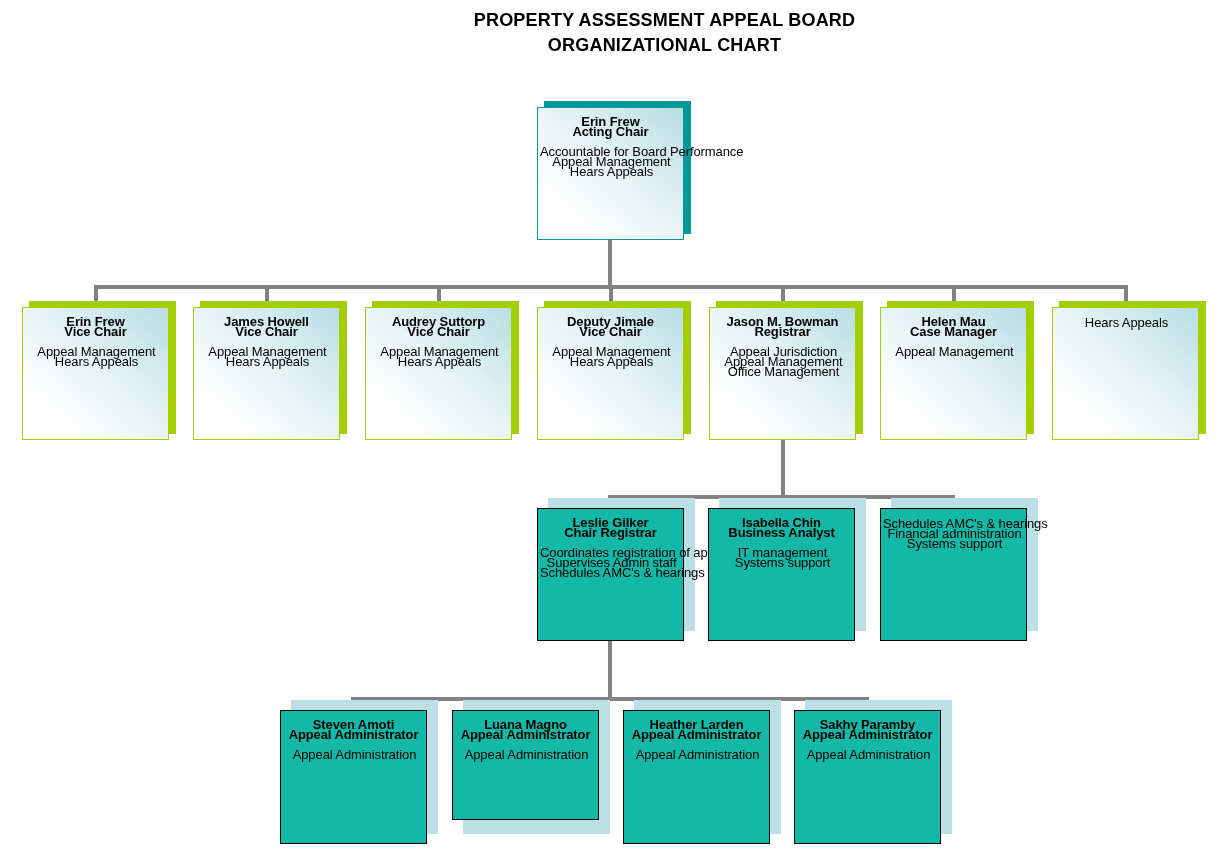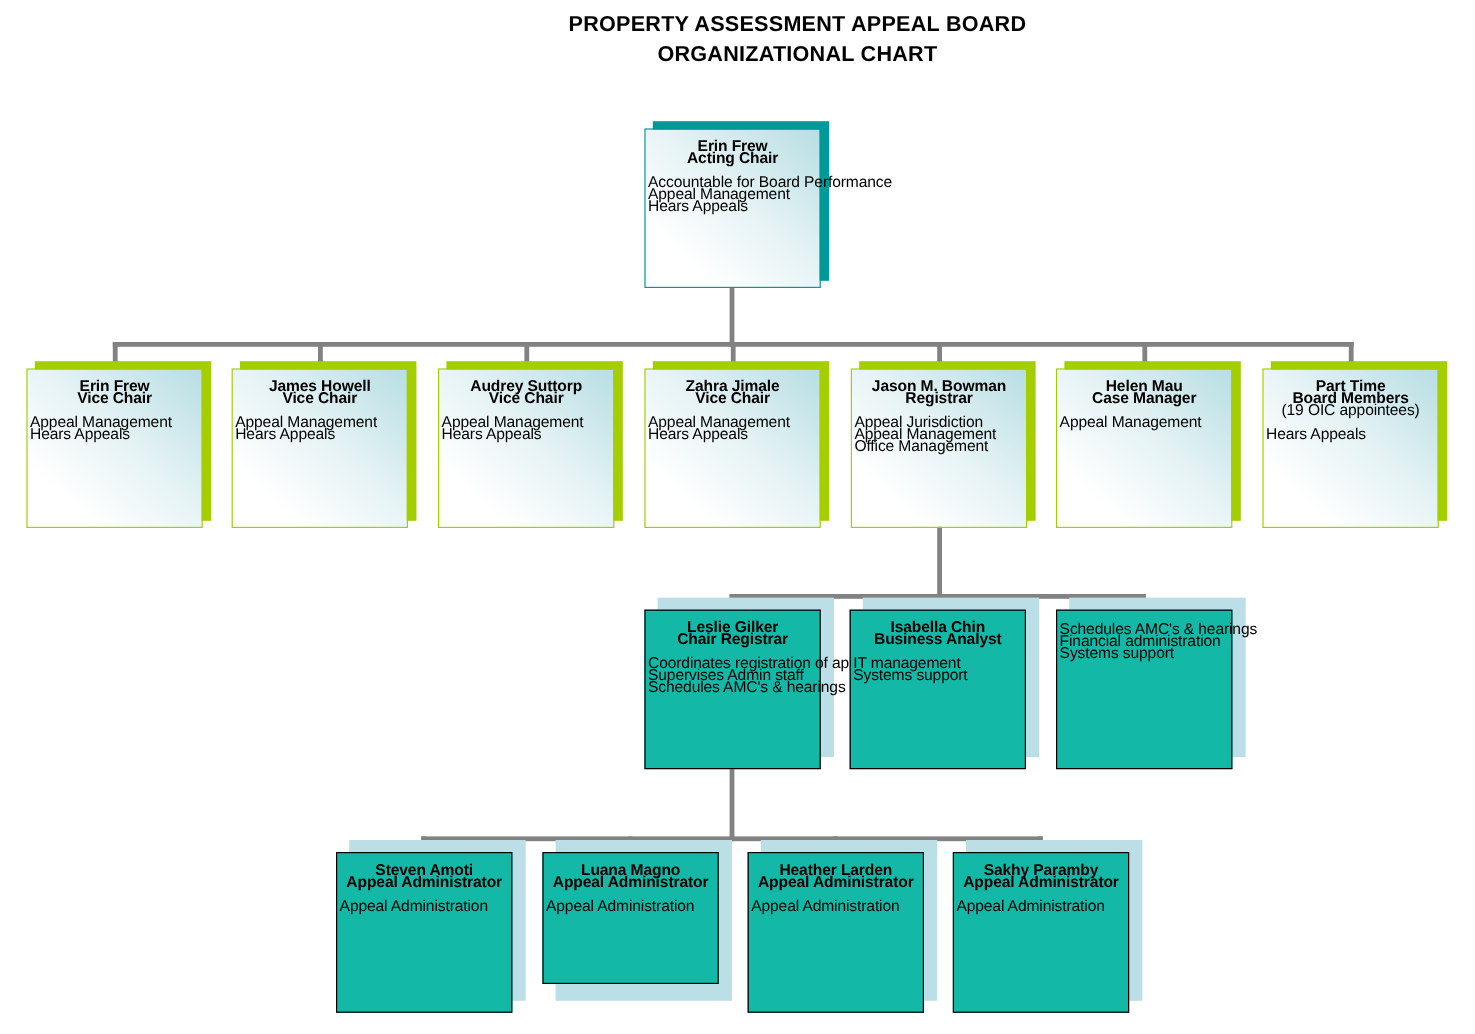--- a/index.html
+++ b/index.html
@@ -23,21 +23,21 @@
   .box { position:absolute; left:0; top:0; width:147px; height:133px; border:1px solid; }
   .node.teal .box { border-color:#009999;
       background:linear-gradient(to bottom left, #B7DEE3 0%, #E6F3F5 45%, #ffffff 80%); }
   .node.lime .box { border-color:#A5CE00;
       background:linear-gradient(to bottom left, #B7DEE3 0%, #E6F3F5 45%, #ffffff 80%); }
   .node.blue .box { border-color:#000000; background:#14b8a6; }
 
   .names { padding-top:9px; text-align:center; font-weight:bold; }
   .nm, .duty, .note { font-size:13px; line-height:10px; letter-spacing:-0.1px; white-space:nowrap; }
   .note { font-weight:normal; }
-  .duties { margin-top:10px; padding-left:2px; text-align:left; }
+  .duties { margin-top:10px; padding-left:2px; text-align:center; }
 </style>
 </head>
 <body>
 
 <div class="canvas">
 
   <div class="title">
     <div>PROPERTY ASSESSMENT APPEAL BOARD</div>
     <div>ORGANIZATIONAL CHART</div>
   </div>
@@ -117,21 +117,21 @@
         <div class="duty">Appeal Management</div>
         <div class="duty">Hears Appeals</div>
       </div>
     </div>
   </div>
 
   <div class="node lime" style="left:537px;top:307px">
     <div class="shadow"></div>
     <div class="box">
       <div class="names">
-        <div class="nm">Zahra Jimale</div>
+        <div class="nm">Deputy Jimale</div>
         <div class="nm">Vice Chair</div>
       </div>
       <div class="duties">
         <div class="duty">Appeal Management</div>
         <div class="duty">Hears Appeals</div>
       </div>
     </div>
   </div>
 
   <div class="node lime" style="left:709px;top:307px">
@@ -158,25 +158,20 @@
       </div>
       <div class="duties">
         <div class="duty">Appeal Management</div>
       </div>
     </div>
   </div>
 
   <div class="node lime" style="left:1052px;top:307px">
     <div class="shadow"></div>
     <div class="box">
-      <div class="names">
-        <div class="nm">Part Time</div>
-        <div class="nm">Board Members</div>
-        <div class="note">(19 OIC appointees)</div>
-      </div>
       <div class="duties">
         <div class="duty">Hears Appeals</div>
       </div>
     </div>
   </div>
 
   <div class="node blue" style="left:537px;top:508px">
     <div class="shadow"></div>
     <div class="box">
       <div class="names">

